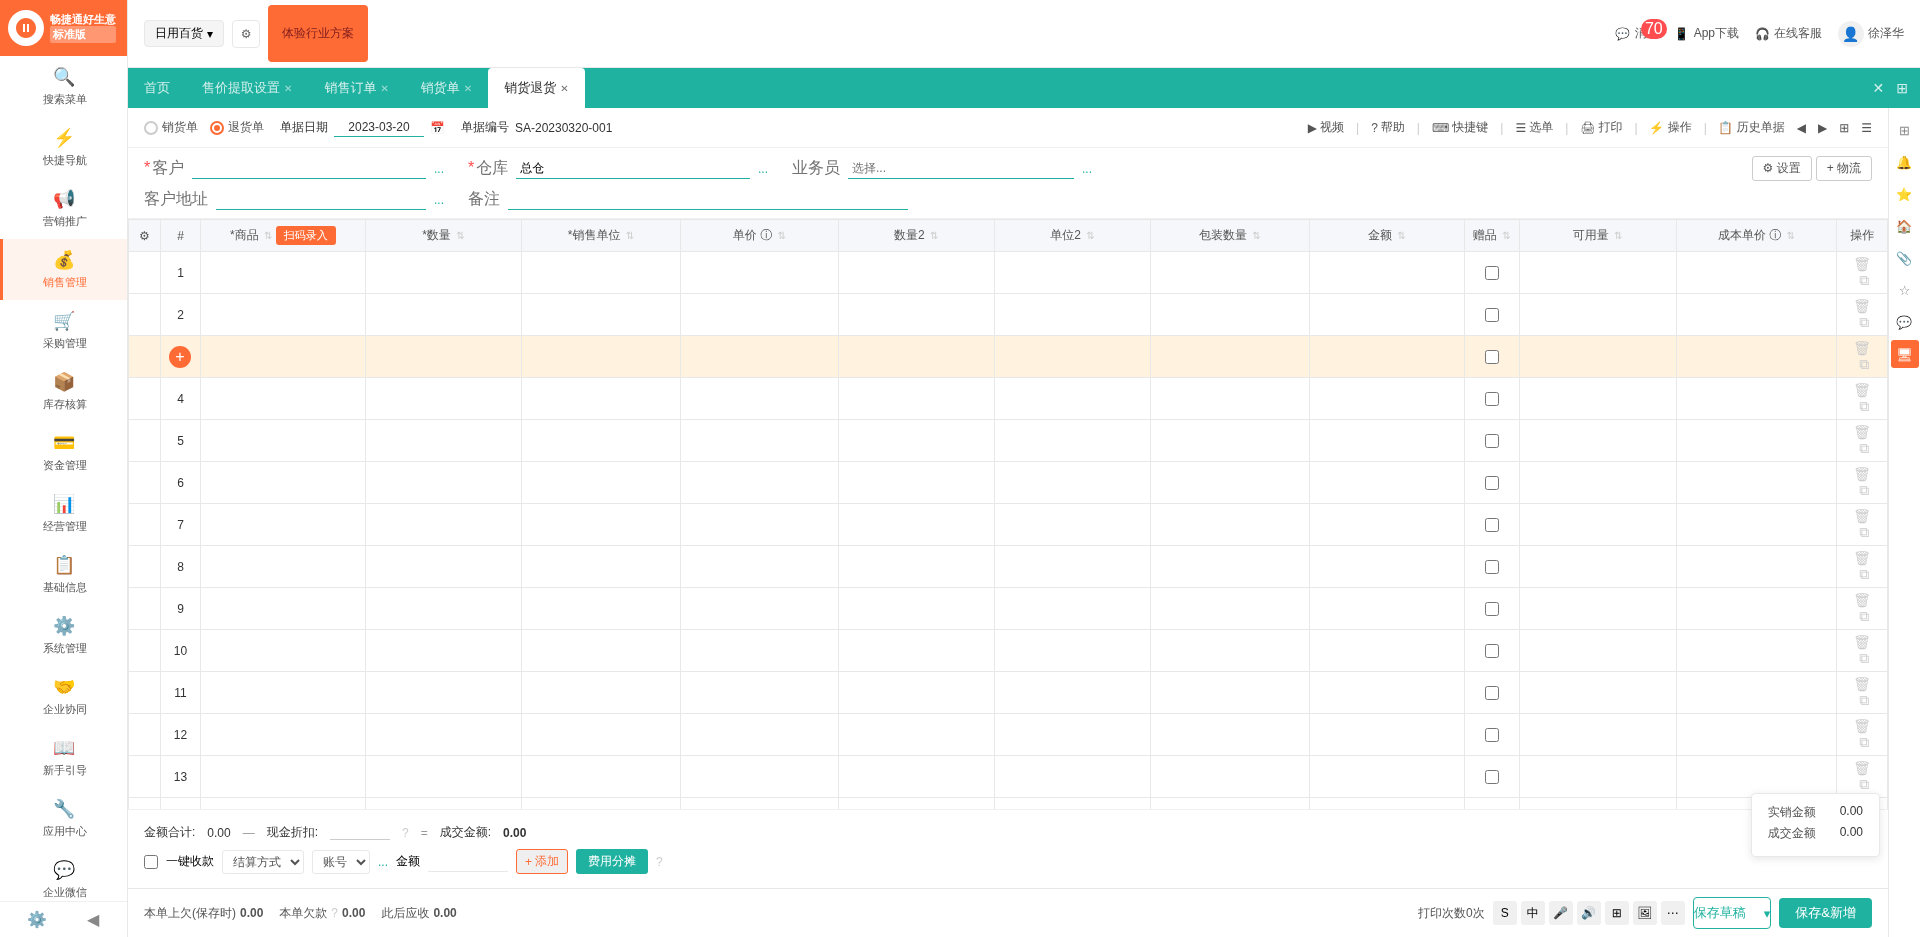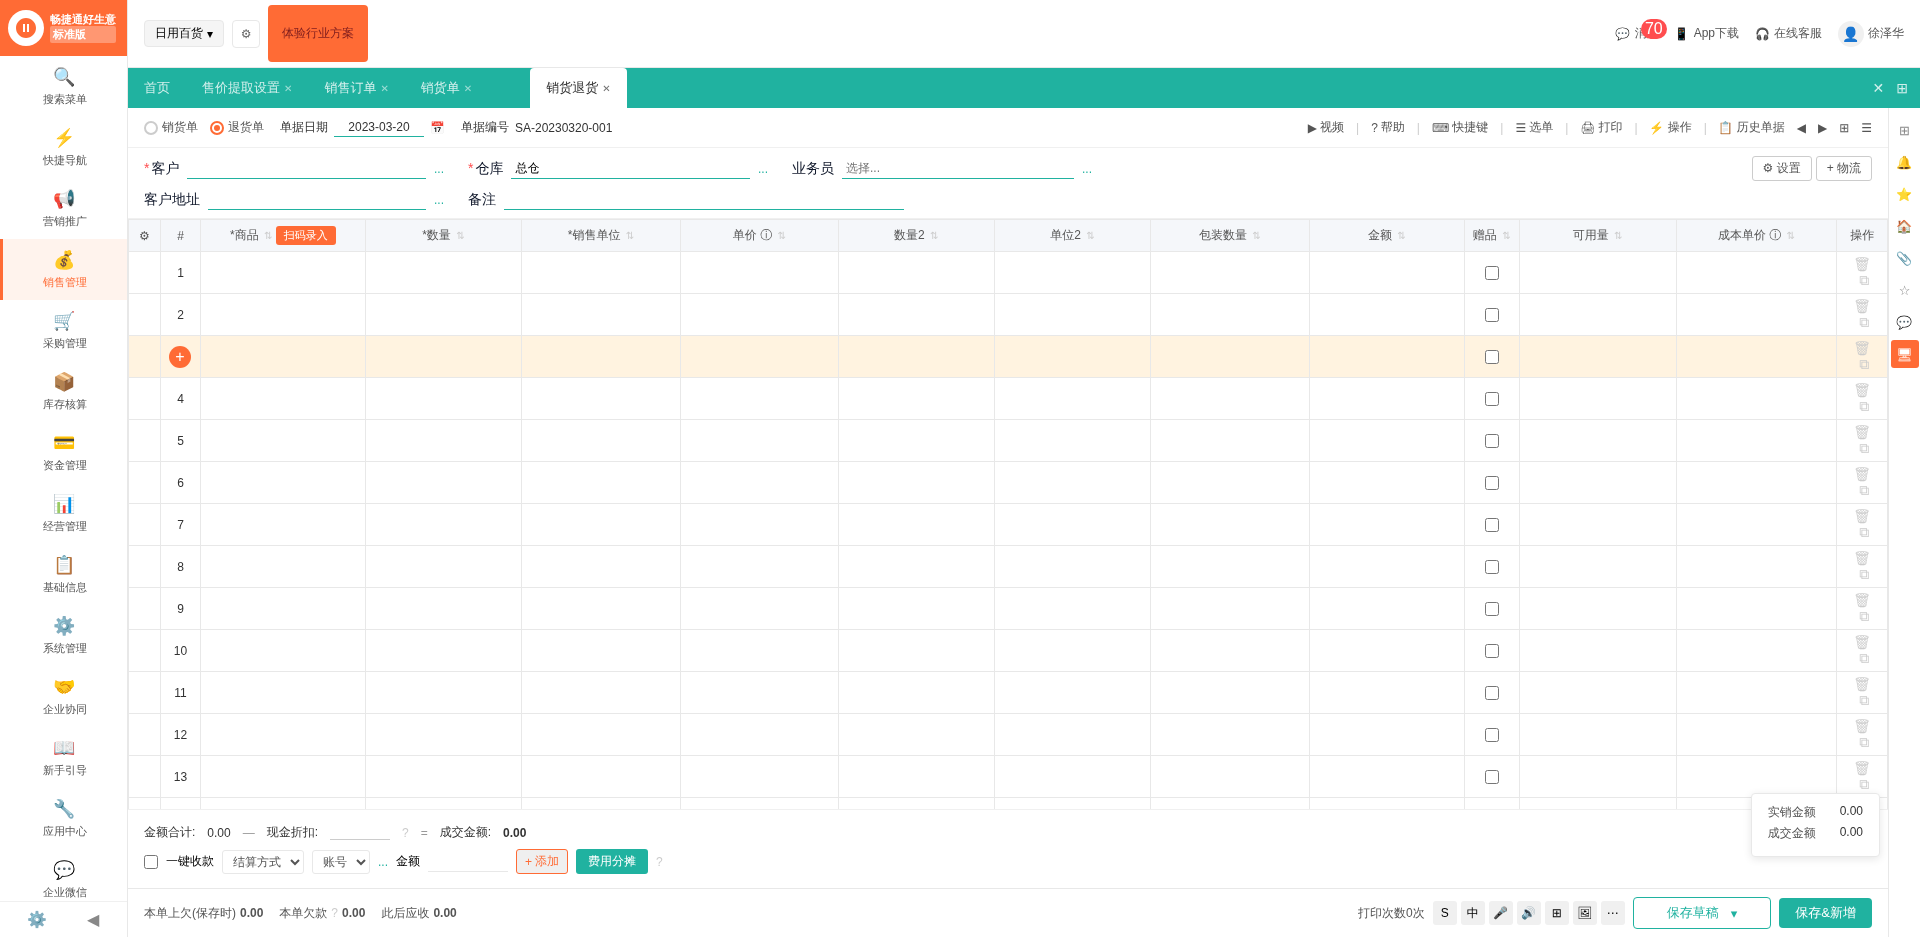--- a/index.html
+++ b/index.html
@@ -29,21 +29,21 @@
     .topbar-settings { width: 28px; height: 28px; border: 1px solid #e8e8e8; border-radius: 4px; display: flex; align-items: center; justify-content: center; cursor: pointer; color: #666; }
     .topbar-experience { background: #ff6b35; color: #7f1d1d; border: none; border-radius: 4px; padding: 20px 14px; cursor: pointer; font-size: 12px; }
     .topbar-right { display: flex; align-items: center; gap: 16px; }
     .topbar-right-item { display: flex; align-items: center; gap: 4px; cursor: pointer; color: #555; font-size: 12px; position: relative; }
     .badge { background: #ff4d4f; color: #fff; border-radius: 10px; font-size: 16px; padding: 1px 4px; position: absolute; top: -6px; right: -8px; }
     .avatar { width: 26px; height: 26px; border-radius: 50%; background: #f0f0f0; display: flex; align-items: center; justify-content: center; color: #666; font-size: 14px; }
 
     
     .tabbar { background: #20b2a0; display: flex; align-items: center; height: 40px; padding: 0 0; }
     .tab { display: flex; align-items: center; gap: 4px; padding: 0 16px; height: 40px; cursor: pointer; color: rgba(255,255,255,0.8); font-size: 13px; position: relative; }
-    .tab.active { background: #fff; color: #333; border-radius: 4px 4px 0 0; margin-left: 42px; }
+    .tab.active { background: #fff; color: #333; border-radius: 4px 4px 0 0; }
     .tab-close { font-size: 10px; cursor: pointer; opacity: 0.7; }
     .tabbar-actions { margin-left: auto; display: flex; align-items: center; gap: 4px; padding-right: 8px; }
     .tabbar-action-btn { color: rgba(255,255,255,0.8); cursor: pointer; font-size: 14px; padding: 2px 4px; }
 
     
     .content { flex: 1; overflow: hidden; display: flex; flex-direction: column; background: #fff; }
 
     
     .form-header { padding: 10px 16px; border-bottom: 1px solid #f0f0f0; display: flex; align-items: center; justify-content: space-between; }
     .form-header-left { display: flex; align-items: center; gap: 16px; }
@@ -56,21 +56,21 @@
     .form-date input { border: none; border-bottom: 1px solid #20b2a0; padding: 2px 4px; font-size: 12px; color: #333; outline: none; width: 90px; }
     .form-id { display: flex; align-items: center; gap: 6px; font-size: 12px; color: #333; }
     .form-header-right { display: flex; align-items: center; gap: 12px; }
     .toolbar-btn { display: flex; align-items: center; gap: 3px; cursor: pointer; color: #555; font-size: 12px; }
     .toolbar-sep { color: #ccc; }
 
     
     .form-fields { padding: 8px 16px; border-bottom: 1px solid #f0f0f0; display: flex; flex-direction: column; gap: 8px; }
     .form-row { display: flex; align-items: center; gap: 24px; }
     .form-field { display: flex; align-items: center; gap: 8px; min-width: 300px; }
-    .form-field-label { color: #0f172a; font-size: 14px; white-space: nowrap; }
+    .form-field-label { color: #737373; font-size: 16px; white-space: nowrap; }
     .form-field-label.required::before { content: '*'; color: #ff4d4f; margin-right: 2px; }
     .form-field-input { flex: 1; border: none; border-bottom: 1px solid #20b2a0; padding: 3px 4px; font-size: 12px; outline: none; min-width: 180px; }
     .form-field-more { color: #20b2a0; cursor: pointer; font-size: 12px; }
     .action-btn-small { border: 1px solid #ccc; border-radius: 3px; padding: 3px 10px; cursor: pointer; font-size: 12px; color: #555; background: #fff; }
 
     
     .table-container { flex: 1; overflow: auto; }
     .data-table { width: 100%; border-collapse: collapse; font-size: 12px; }
     .data-table th { background: #f5f7fa; border: 1px solid #e8e8e8; padding: 6px 8px; text-align: center; white-space: nowrap; color: #555; font-weight: normal; position: sticky; top: 0; z-index: 10; }
     .data-table td { border: 1px solid #e8e8e8; padding: 4px 8px; text-align: center; color: #333; height: 32px; }
@@ -101,21 +101,21 @@
     .footer-help { color: #ccc; cursor: pointer; }
 
     
     .bottom-bar { border-top: 1px solid #e8e8e8; padding: 8px 16px; display: flex; align-items: center; justify-content: space-between; background: #fff; }
     .bottom-info { display: flex; align-items: center; gap: 16px; font-size: 12px; color: #555; }
     .bottom-info-item { display: flex; align-items: center; gap: 4px; }
     .bottom-actions { display: flex; align-items: center; gap: 8px; }
     .print-info { font-size: 12px; color: #555; }
     .toolbar-icons { display: flex; align-items: center; gap: 4px; }
     .toolbar-icon { width: 24px; height: 24px; border-radius: 3px; background: #f0f0f0; display: flex; align-items: center; justify-content: center; cursor: pointer; font-size: 12px; }
-    .save-draft-btn { background: #fff; border: 1px solid #20b2a0; color: #20b2a0; border-radius: 4px; padding: 6px 33px; cursor: pointer; font-size: 13px; display: flex; align-items: center; gap: 12px; }
+    .save-draft-btn { background: #fff; border: 1px solid #20b2a0; color: #20b2a0; border-radius: 4px; padding: 6px 0; cursor: pointer; font-size: 13px; display: flex; align-items: center; gap: 18px; }
     .save-new-btn { background: #20b2a0; border: none; color: #fff; border-radius: 4px; padding: 6px 16px; cursor: pointer; font-size: 13px; display: flex; align-items: center; gap: 4px; }
 
     
     .right-panel { width: 32px; background: #fff; border-left: 1px solid #e8e8e8; display: flex; flex-direction: column; align-items: center; padding: 8px 0; gap: 4px; flex-shrink: 0; }
     .right-panel-btn { width: 28px; height: 28px; display: flex; align-items: center; justify-content: center; cursor: pointer; color: #888; font-size: 13px; border-radius: 3px; }
     .right-panel-btn.active { background: #ff6b35; color: #fff; }
 
     
     .summary-panel { position: absolute; right: 40px; bottom: 80px; background: #fff; border: 1px solid #e8e8e8; padding: 10px 16px; border-radius: 4px; box-shadow: 0 2px 8px rgba(0,0,0,0.1); }
     .summary-row { display: flex; justify-content: space-between; gap: 24px; font-size: 12px; color: #555; margin-bottom: 4px; }

